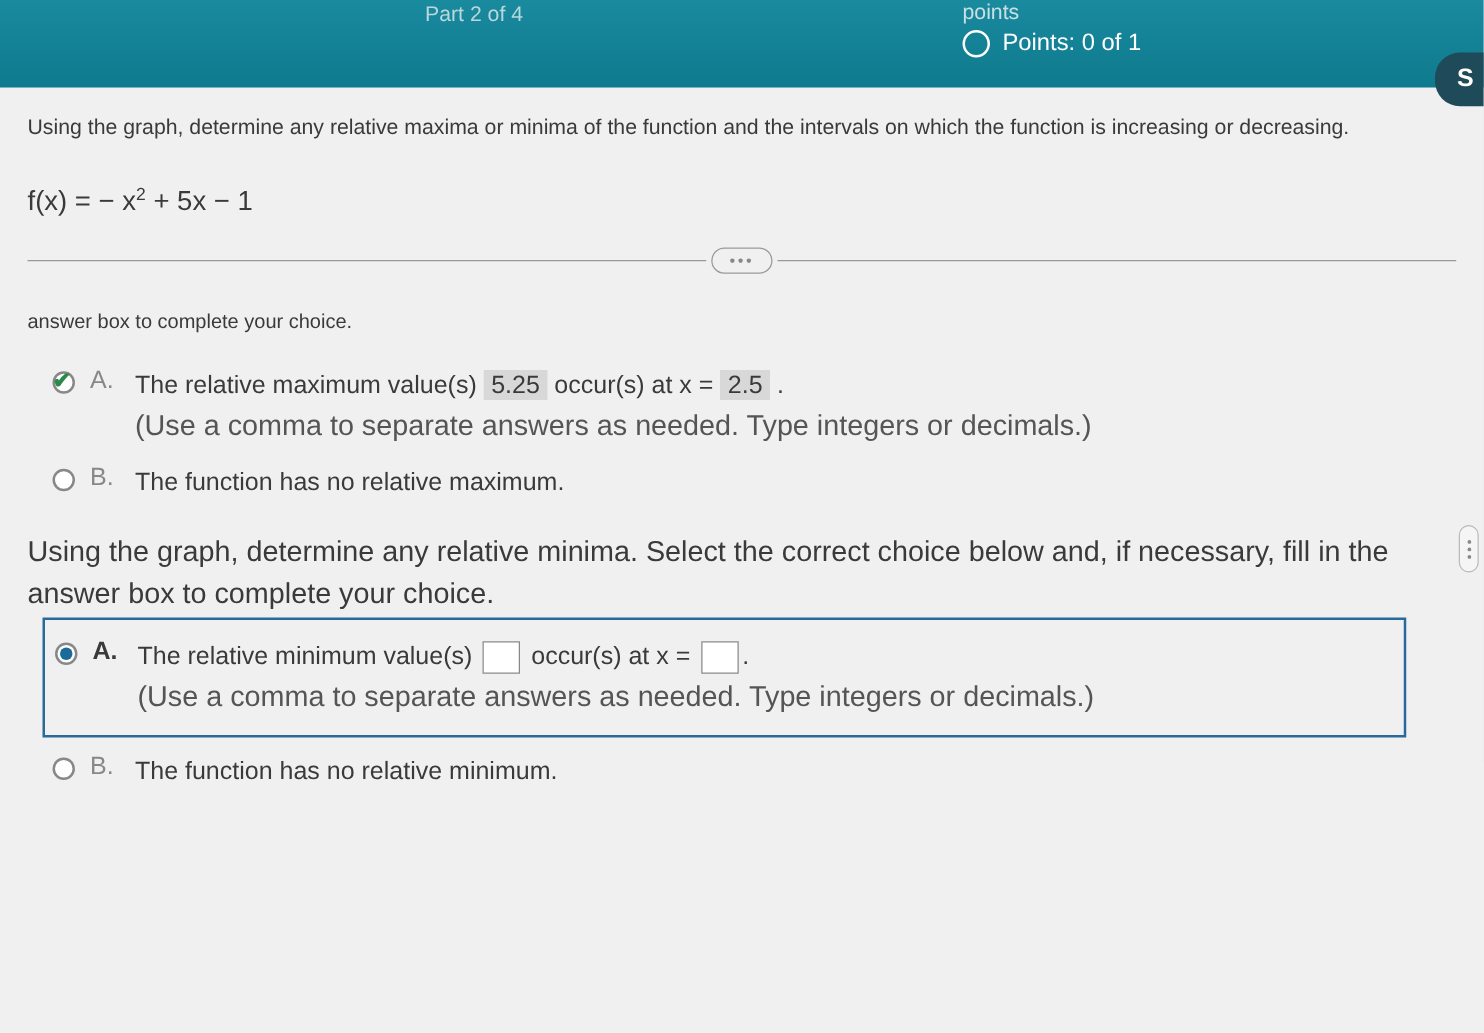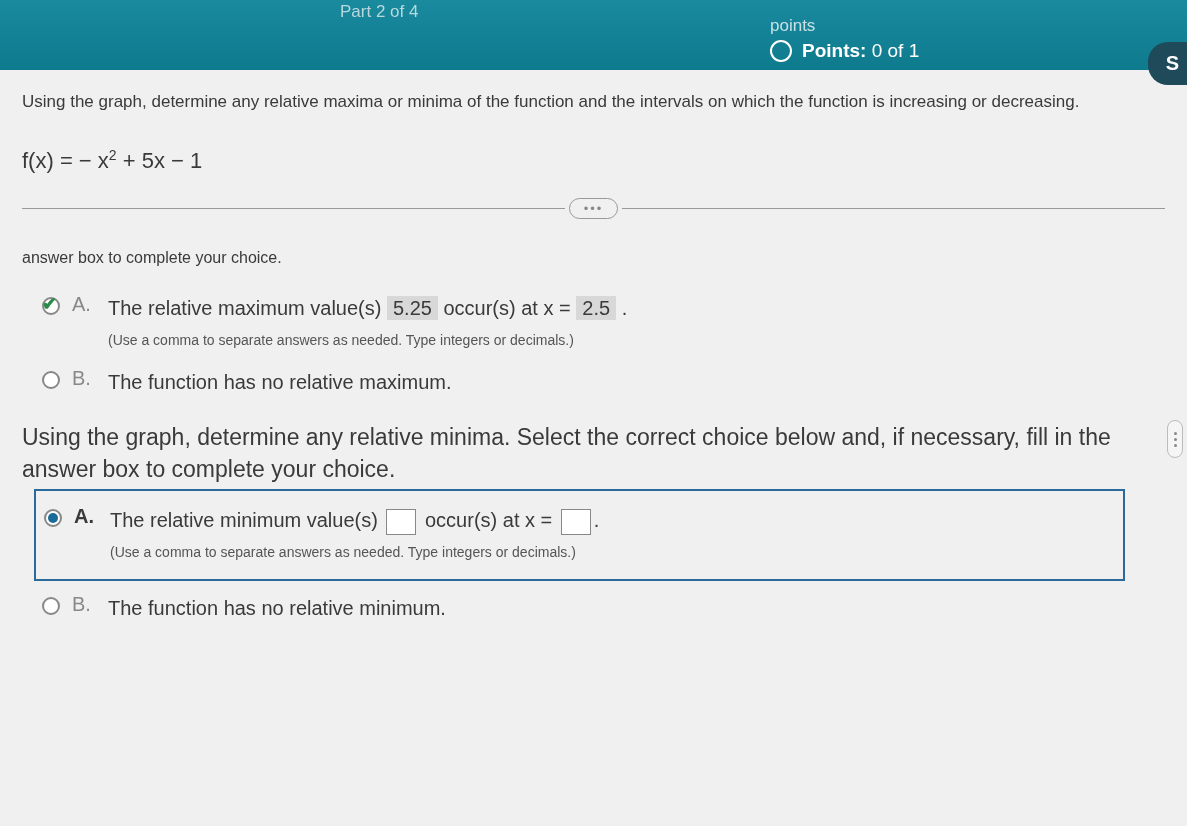--- a/index.html
+++ b/index.html
@@ -27,21 +27,21 @@
     .part-indicator {
       position: absolute;
       left: 340px;
       top: 2px;
       color: #b8d8dc;
       font-size: 17px;
     }
     .points-area {
       position: absolute;
       left: 770px;
-      top: 16px;
+      top: 0;
     }
     .points-label {
       color: #c8e0e4;
       font-size: 17px;
     }
     .points-row {
       display: flex;
       align-items: center;
       gap: 10px;
       margin-top: 4px;
@@ -50,21 +50,21 @@
       width: 22px;
       height: 22px;
       border: 2.5px solid #fff;
       border-radius: 50%;
     }
     .points-text {
       color: #fff;
       font-size: 19px;
     }
     .points-bold {
-      font-weight: bold;
+      font-weight: normal;
     }
     .s-button {
       position: absolute;
       right: 0;
       top: 42px;
       background: #1e4a5a;
       color: #fff;
       padding: 10px 8px 10px 18px;
       border-radius: 20px 0 0 20px;
       font-size: 20px;
@@ -165,21 +165,21 @@
       font-size: 20px;
       color: #3a3a3a;
       line-height: 1.5;
     }
     .ans-value {
       background: #d8d8d8;
       padding: 1px 6px;
       color: #3a3a3a;
     }
     .hint-text {
-      font-size: 14px;
+      font-size: 23px;
       color: #555;
     }
     .section-prompt {
       font-size: 23px;
       color: #3a3a3a;
       line-height: 1.4;
       margin-top: 24px;
       margin-bottom: 4px;
     }
     .selected-box {

